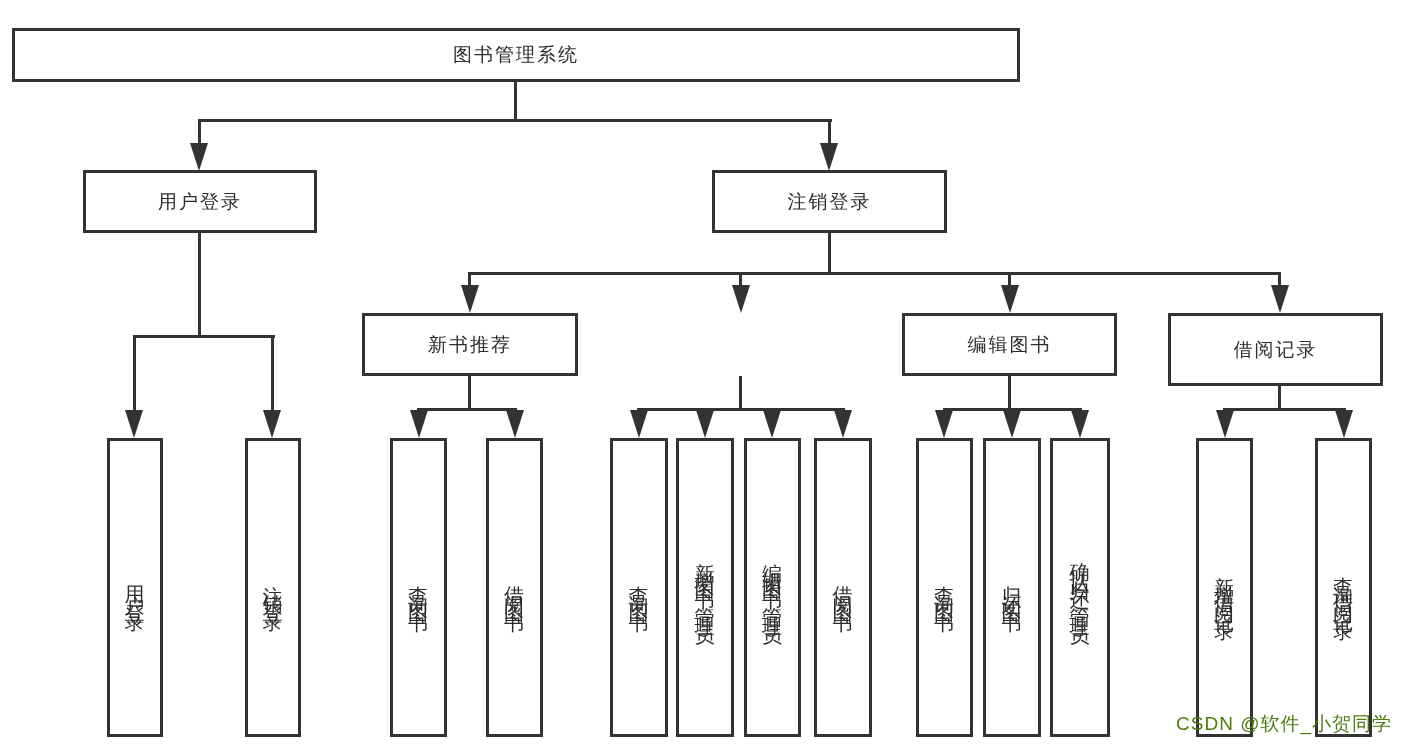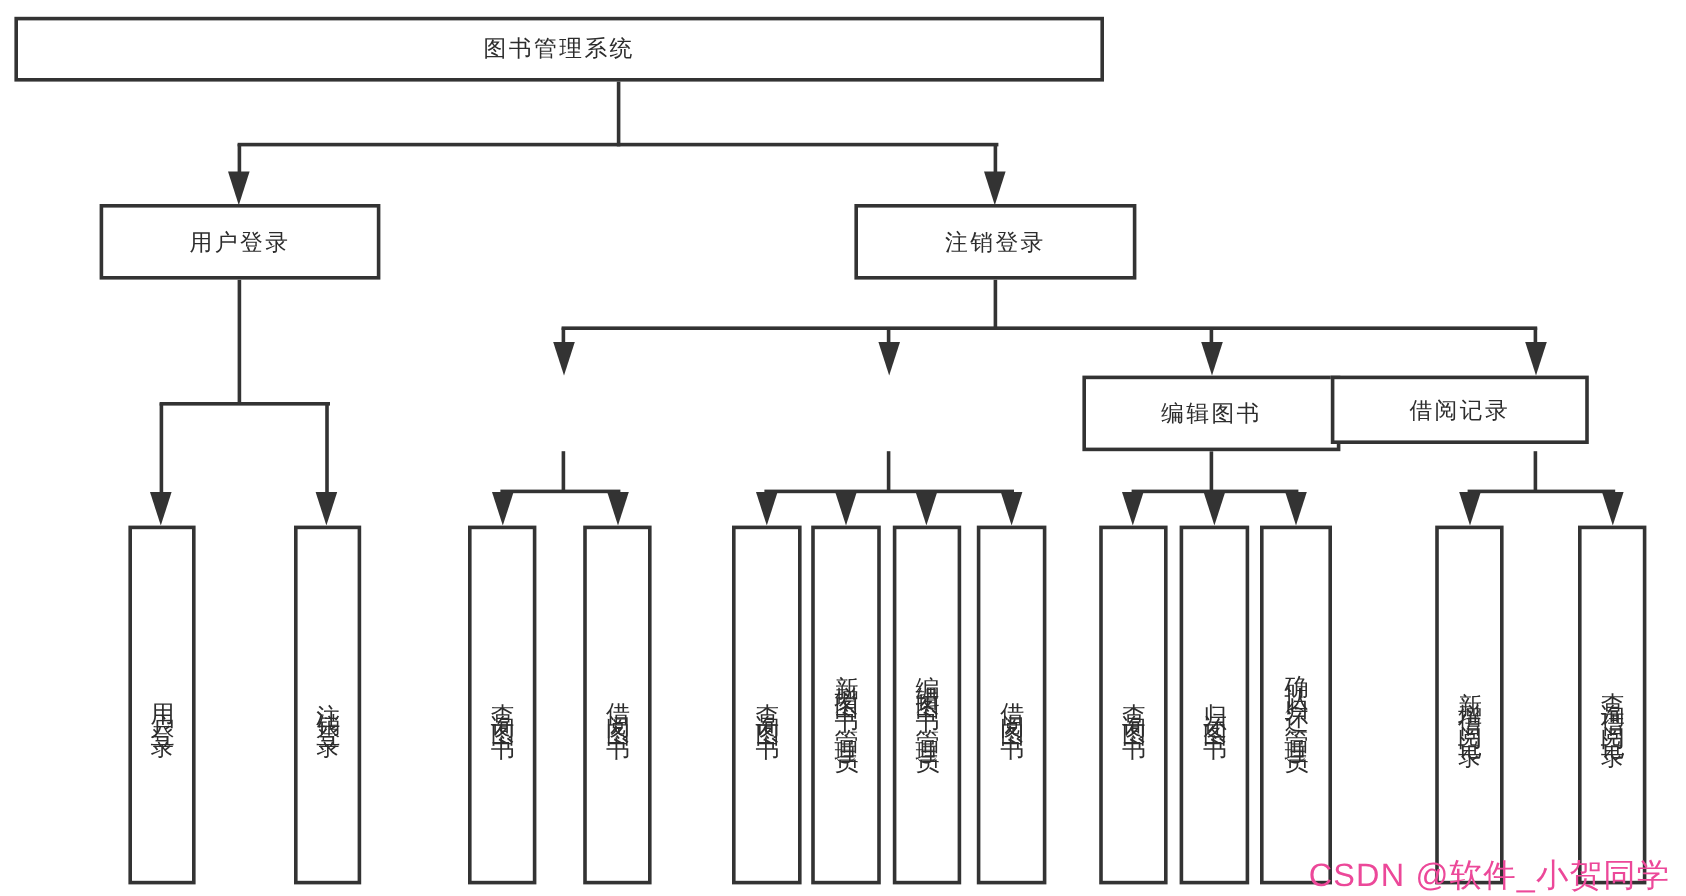--- a/index.html
+++ b/index.html
@@ -36,22 +36,22 @@
   .vline{position:absolute;width:3px;background:#333333;}
   .arrow{
     position:absolute;width:0;height:0;
     border-left:9px solid transparent;
     border-right:9px solid transparent;
     border-top:28px solid #333333;
   }
   .watermark{
     position:absolute;
     top:711px;right:13px;
-    font-size:27px;
-    color:#ec4899;
+    font-size:19px;
+    color:#4d7c0f;
     letter-spacing:1px;
     z-index:10;
     white-space:nowrap;
   }
 </style>
 </head>
 <body>
 
 <div class="canvas">
 
@@ -96,35 +96,38 @@
   <div class="hline" style="left:943px;top:408px;width:139px"></div>
   <div class="arrow" style="left:935px;top:410px"></div>
   <div class="arrow" style="left:1003px;top:410px"></div>
   <div class="arrow" style="left:1071px;top:410px"></div>
 
   <div class="vline" style="left:1278px;top:376px;height:34px"></div>
   <div class="hline" style="left:1223px;top:408px;width:123px"></div>
   <div class="arrow" style="left:1216px;top:410px"></div>
   <div class="arrow" style="left:1335px;top:410px"></div>
 
-  <div class="box hbox" style="left:12px;top:14px;width:908px;height:54px">
+  <div class="box hbox" style="left:12px;top:28px;width:1008px;height:54px">
     <span>图书管理系统</span>
   </div>
 
   <div class="box hbox" style="left:83px;top:170px;width:234px;height:63px">
     <span>用户登录</span>
   </div>
   <div class="box hbox" style="left:712px;top:170px;width:235px;height:63px">
     <span>注销登录</span>
   </div>
 
+  <div class="box hbox" style="left:362px;top:313px;width:216px;height:63px">
+    <span>新书推荐</span>
+  </div>
   <div class="box hbox" style="left:902px;top:313px;width:215px;height:63px">
     <span>编辑图书</span>
   </div>
-  <div class="box hbox" style="left:1109px;top:313px;width:215px;height:57px">
+  <div class="box hbox" style="left:1168px;top:313px;width:215px;height:73px">
     <span>借阅记录</span>
   </div>
 
   <div class="box vbox" style="left:107px;top:438px;width:56px;height:299px">
     <span>用户登录</span>
   </div>
   <div class="box vbox" style="left:245px;top:438px;width:56px;height:299px">
     <span>注销登录</span>
   </div>
 

